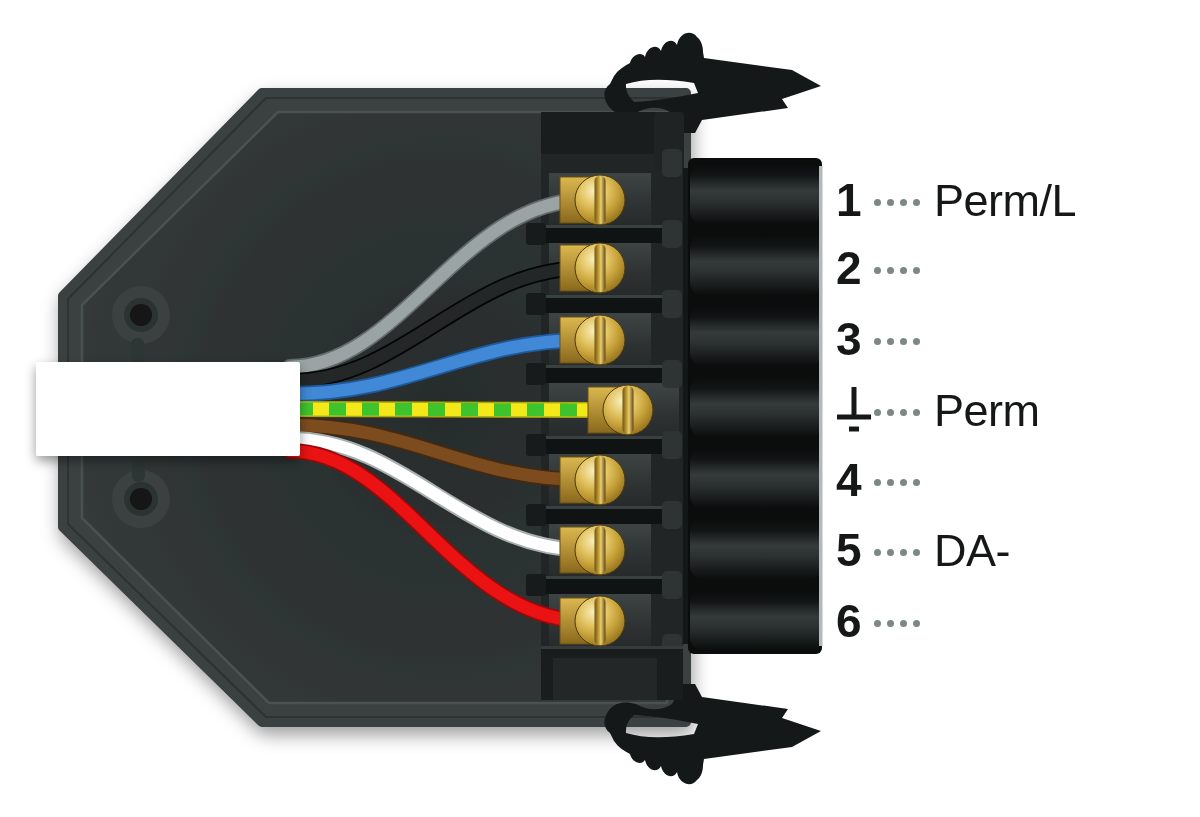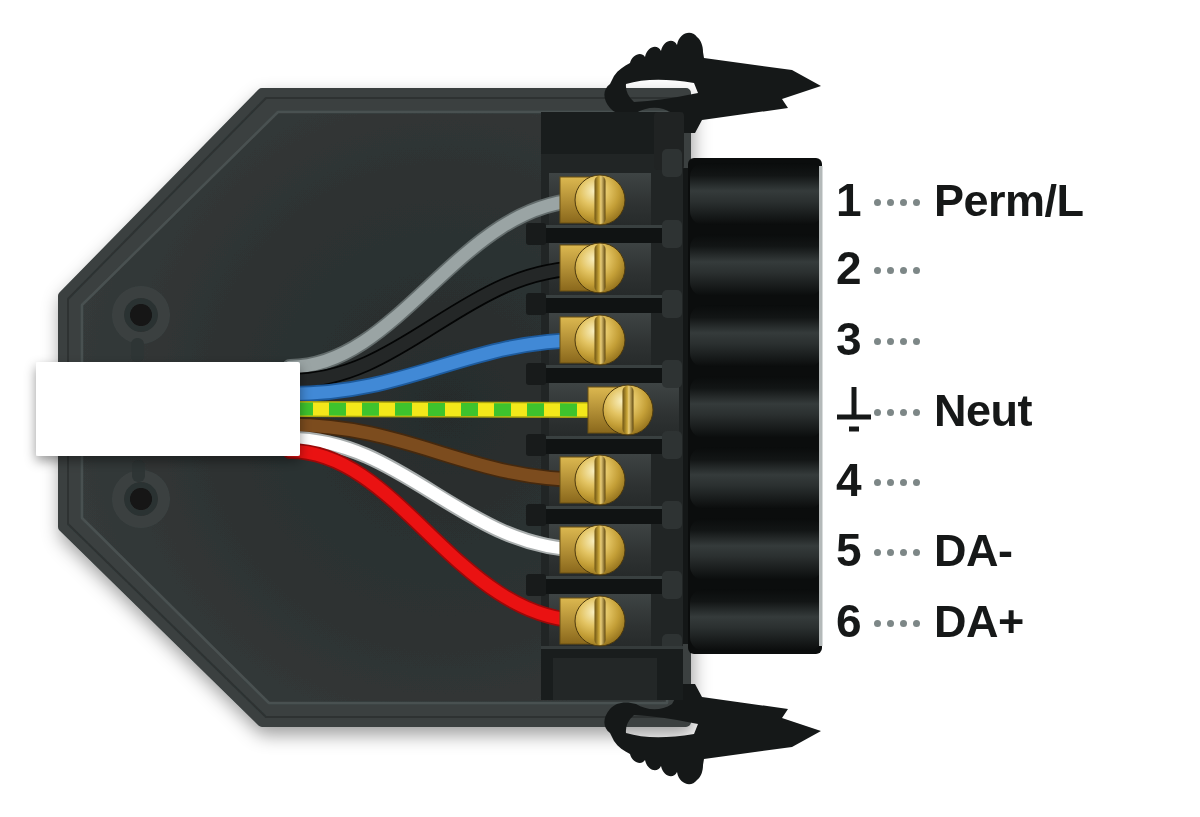--- a/index.html
+++ b/index.html
@@ -3,21 +3,21 @@
 <meta charset="utf-8">
 <style>
   html,body{margin:0;padding:0;background:#ffffff;width:1200px;height:817px;overflow:hidden;
     font-family:"Liberation Sans", sans-serif;}
   .stage{position:relative;width:1200px;height:817px;background:#fff;}
   svg.scene{position:absolute;left:0;top:0;}
   .pinout-row{position:absolute;left:836px;height:58px;display:flex;align-items:center;color:#161818;}
   .pin-num{width:38px;font-size:46px;font-weight:600;letter-spacing:-1px;line-height:1;}
   .dots{display:flex;gap:6px;align-items:center;margin:4px 0 0 0;}
   .dot{width:7px;height:7px;border-radius:50%;background:#7d8787;}
-  .pin-label{font-size:45px;font-weight:700;letter-spacing:-0.5px;margin-left:14px;line-height:1;white-space:nowrap;}
+  .pin-label{font-size:45px;font-weight:400;letter-spacing:-0.5px;margin-left:14px;line-height:1;white-space:nowrap;}
   .earth-glyph{display:block;margin-top:2px;}
 </style>
 </head>
 <body>
 
 <div class="stage">
 
 <svg class="scene" width="1200" height="817" viewBox="0 0 1200 817">
   <defs>
     <radialGradient id="innerG" cx="0.62" cy="0.5" r="0.75">
@@ -238,21 +238,21 @@
       <line x1="1" y1="32" x2="35" y2="32" stroke="#161818" stroke-width="5"></line>
       <line x1="13" y1="44" x2="23" y2="44" stroke="#161818" stroke-width="5"></line>
     </svg>
   </span>
   <span class="dots">
         <i class="dot"></i>
         <i class="dot"></i>
         <i class="dot"></i>
         <i class="dot"></i>
       </span>
-  <span class="pin-label">Neut</span>
+  <span class="pin-label">Perm</span>
 </div>
 <div class="pinout-row" style="top:451px;">
   <span class="pin-num">4</span>
   <span class="dots">
         <i class="dot"></i>
         <i class="dot"></i>
         <i class="dot"></i>
         <i class="dot"></i>
       </span>
 </div>
@@ -267,16 +267,15 @@
   <span class="pin-label">DA-</span>
 </div>
 <div class="pinout-row" style="top:592px;">
   <span class="pin-num">6</span>
   <span class="dots">
         <i class="dot"></i>
         <i class="dot"></i>
         <i class="dot"></i>
         <i class="dot"></i>
       </span>
-  <span class="pin-label">DA+</span>
 </div>
 
 </div>
 
 </body></html>

